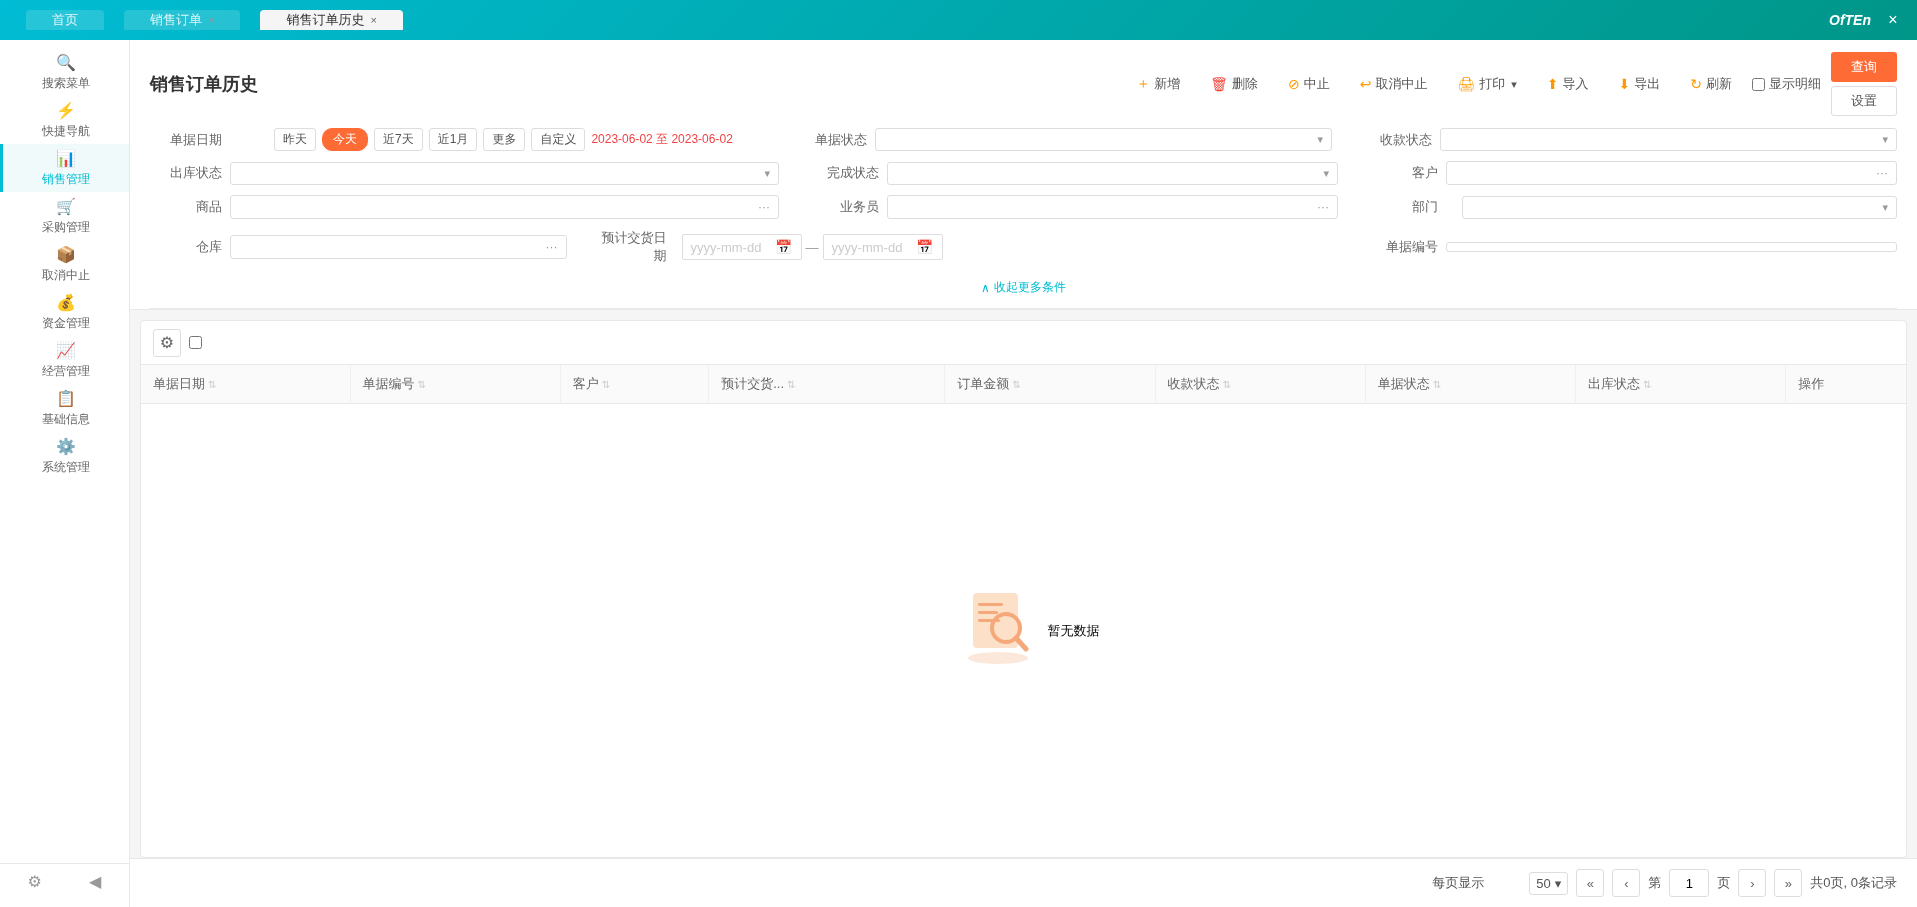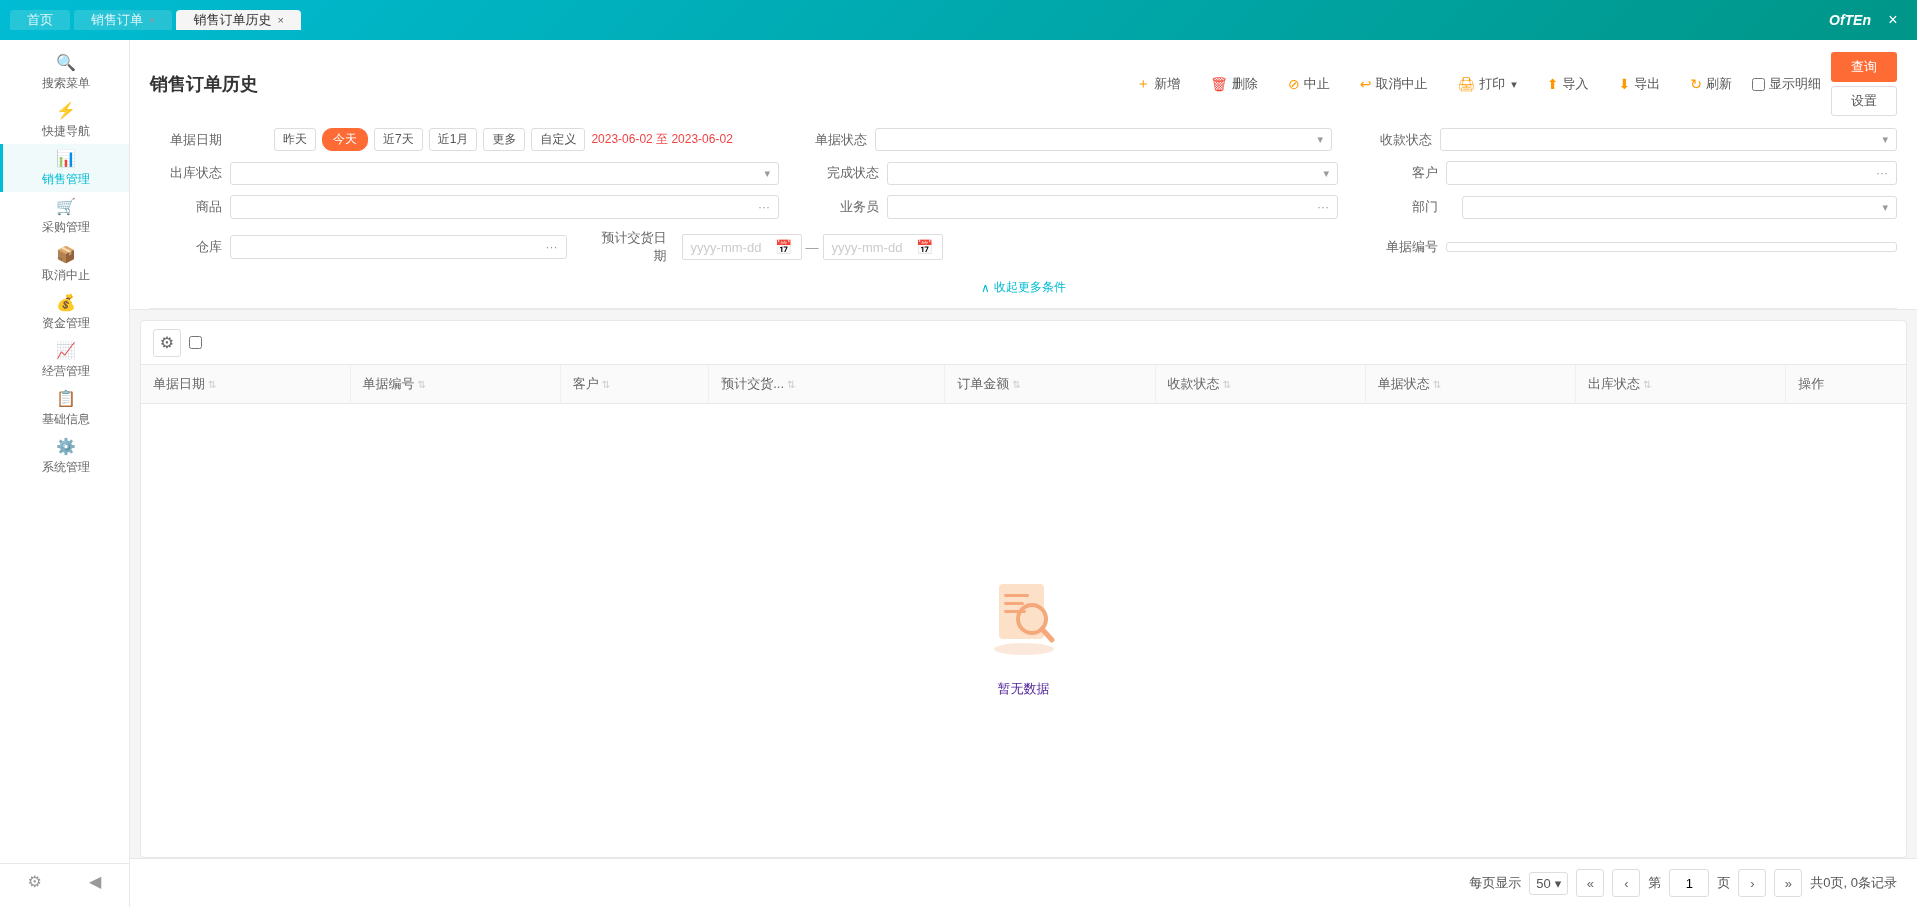--- a/index.html
+++ b/index.html
@@ -9,29 +9,30 @@
     .top-bar {
       height: 40px;
       background: linear-gradient(135deg, #00bcd4 0%, #009688 100%);
       display: flex;
       align-items: center;
       padding: 0 10px;
       gap: 4px;
     }
     .tab-item {
       height: 20px;
-      padding: 0 17px;
+      padding: 0 26px;
       border-radius: 4px 4px 0 0;
       display: flex;
       align-items: center;
       gap: 6px;
       cursor: pointer;
       font-size: 13px;
       color: rgba(255,255,255,0.85);
       background: rgba(255,255,255,0.15);
+      margin-left: 16px;
     }
     .tab-item.active {
       background: #f5f5f5;
       color: #333;
     }
     .tab-item .close-icon {
       font-size: 11px;
       color: #999;
       cursor: pointer;
     }
@@ -344,26 +345,26 @@
       display: inline-flex;
       align-items: center;
       gap: 3px;
       cursor: pointer;
     }
     .sort-icon { font-size: 10px; color: #ccc; }
 
     
     .empty-state {
       display: flex;
-      flex-direction: column;
+      flex-direction: row;
       align-items: center;
       justify-content: center;
       flex: 1;
       padding: 60px 0;
-      color: #4c1d95;
+      color: #000000;
     }
     .empty-illustration {
       width: 100px;
       height: 100px;
       margin-bottom: 16px;
       position: relative;
     }
 
     
     .pagination-bar {
@@ -379,20 +380,21 @@
     }
     .pagination-select {
       border: 1px solid #ddd;
       border-radius: 3px;
       padding: 3px 6px;
       font-size: 13px;
       display: flex;
       align-items: center;
       gap: 4px;
       cursor: pointer;
+      margin-left: 37px;
     }
     .page-btn {
       width: 28px;
       height: 28px;
       border: 1px solid #ddd;
       border-radius: 3px;
       display: flex;
       align-items: center;
       justify-content: center;
       cursor: pointer;

